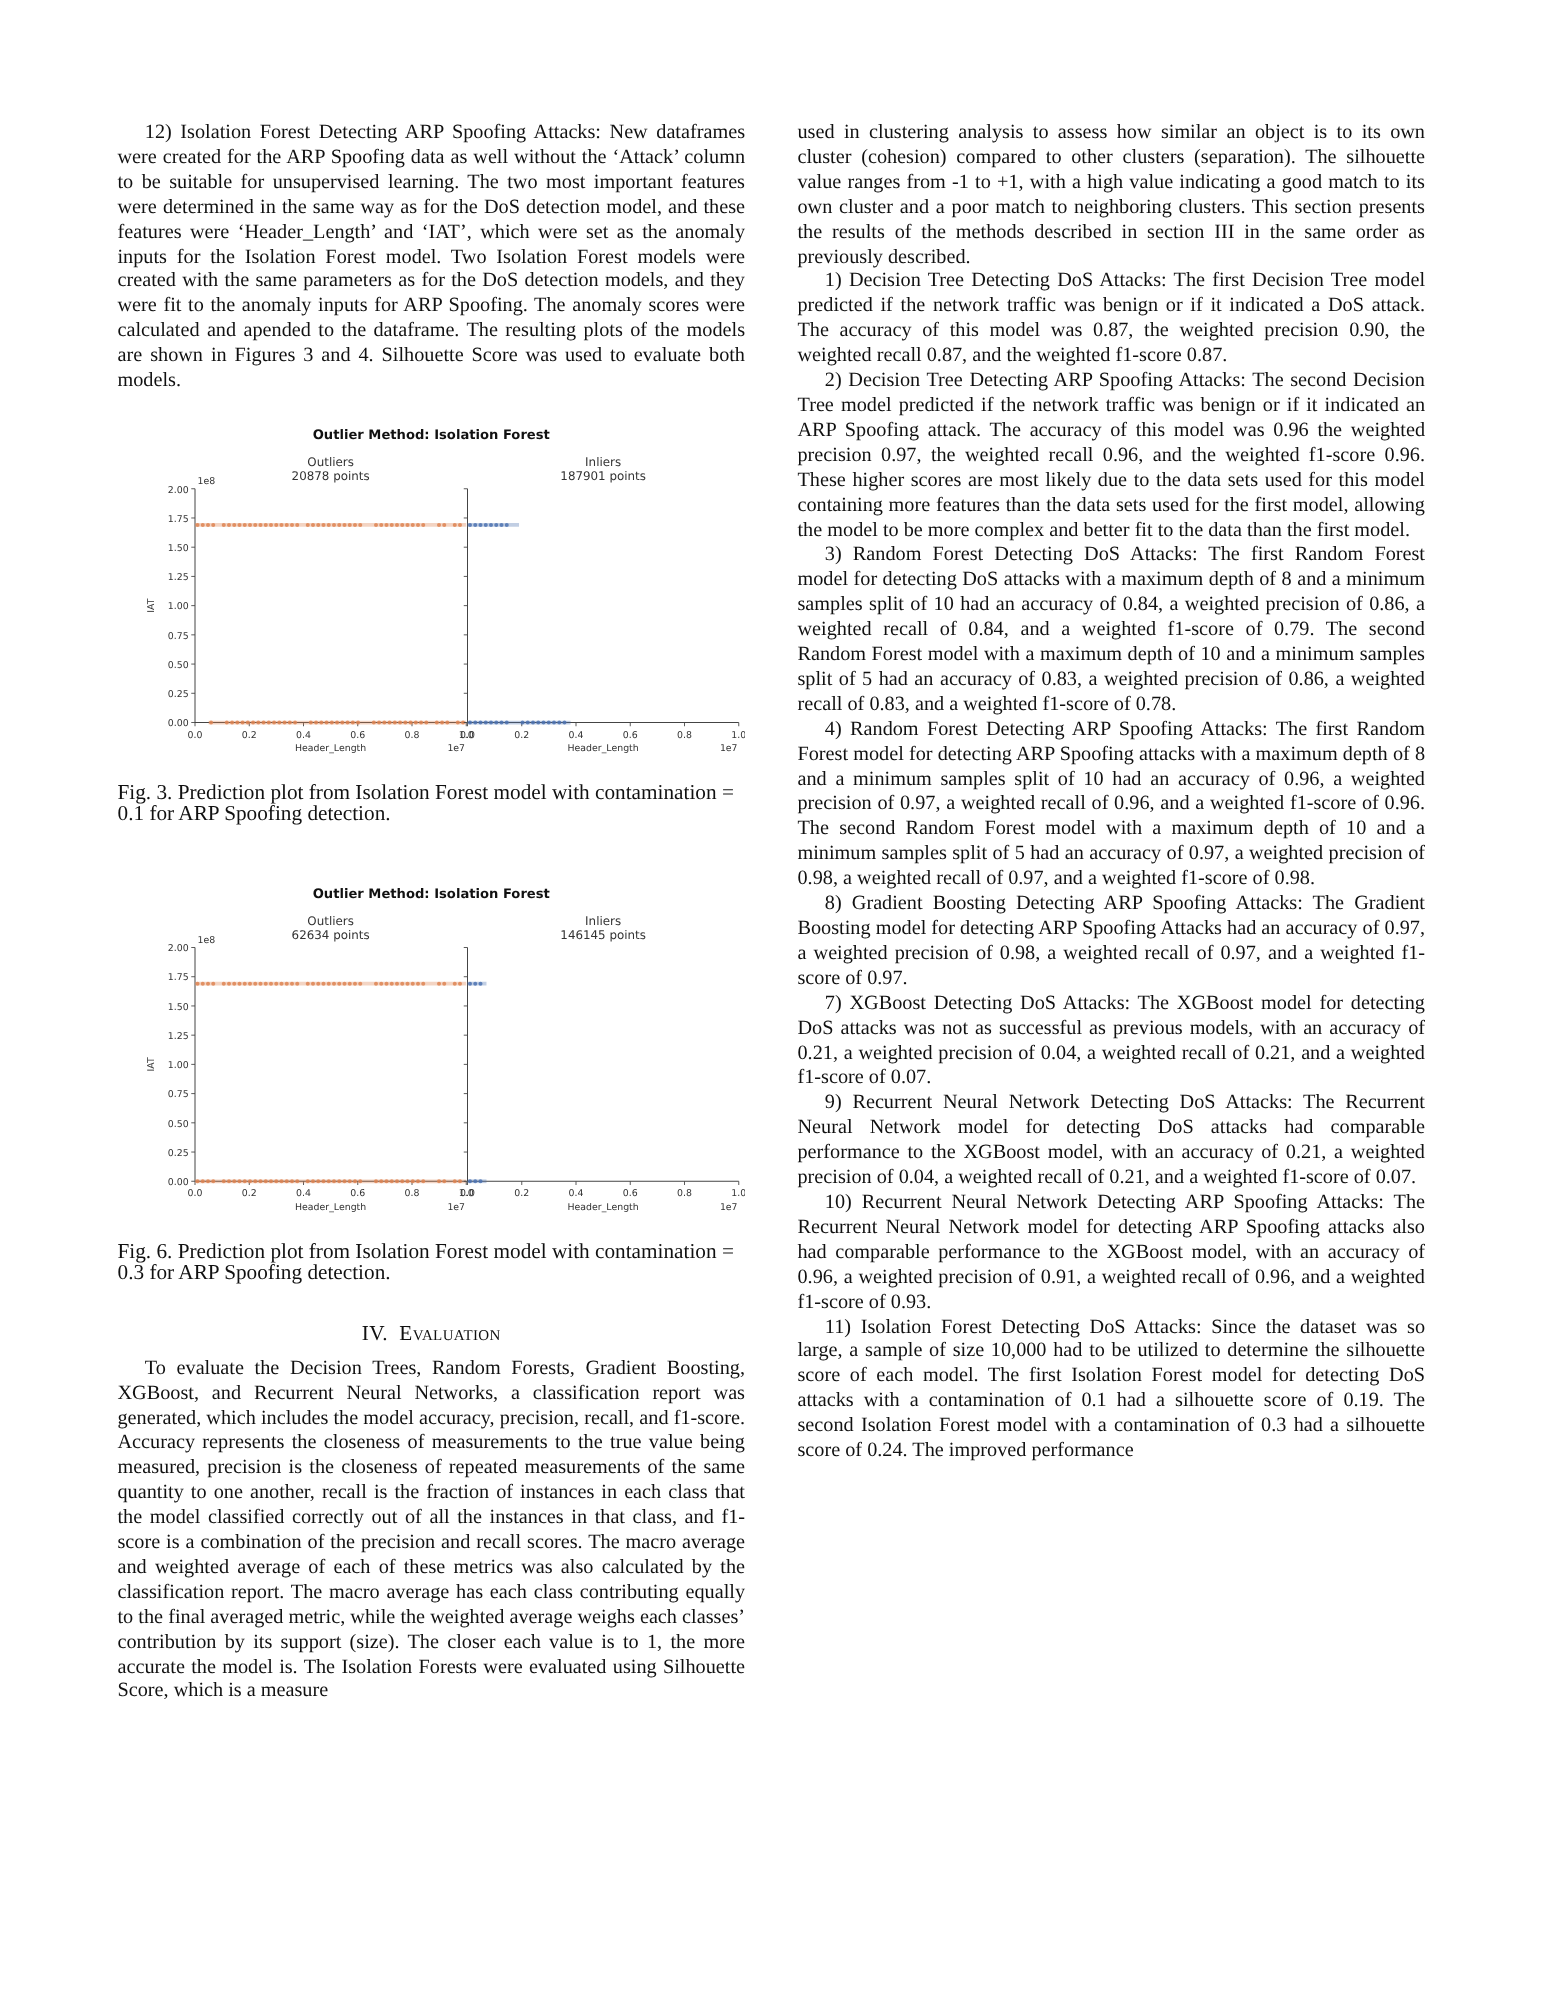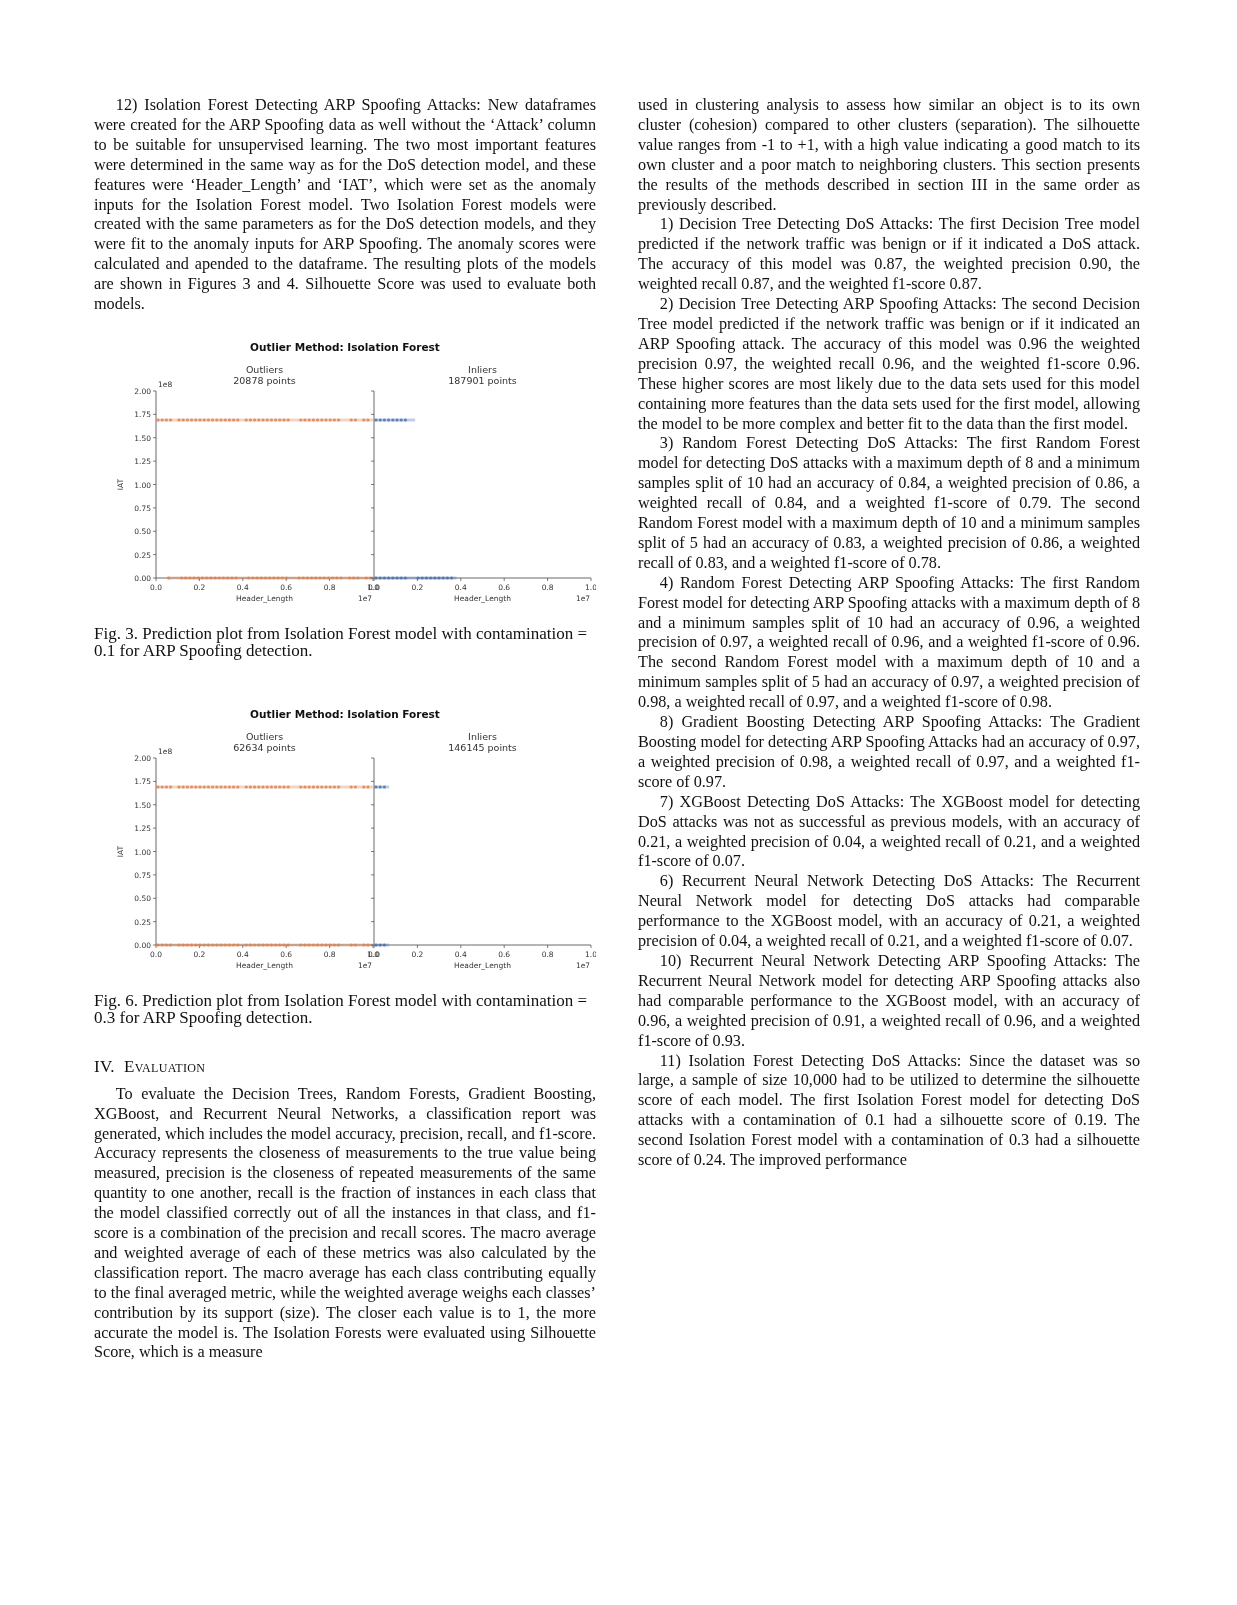--- a/index.html
+++ b/index.html
@@ -5,21 +5,21 @@
   html,body{margin:0;padding:0;background:#fff;}
   body{width:1237px;height:1605px;position:relative;font-family:"Liberation Serif","DejaVu Serif",serif;color:#111;overflow:hidden;}
   .col{position:absolute;top:96px;width:502px;font-size:16.2px;line-height:19.9px;text-align:justify;}
   .col.left{left:94px;}
   .col.right{left:638px;}
   p{margin:0;text-indent:0;}
   p.ind{text-indent:1.35em;}
   .it{}
   .figure{position:relative;width:502px;}
   .caption{font-size:17px;line-height:17.5px;margin-top:6px;text-align:left;}
-  .section-title{font-size:17px;margin:30px 0 8px 0;letter-spacing:0.3px;}
+  .section-title{text-align:center;font-size:17px;margin:30px 0 8px 0;letter-spacing:0.3px;}
   .sc{font-variant:small-caps;}
   svg text{font-family:"DejaVu Sans","Liberation Sans",sans-serif;}
 </style>
 </head>
 <body>
 
 <div class="col left">
   <p class="ind"><span class="it">12) Isolation Forest Detecting ARP Spoofing Attacks:</span> <span>New dataframes were created for the ARP Spoofing data as well without the ‘Attack’ column to be suitable for unsupervised learning. The two most important features were determined in the same way as for the DoS detection model, and these features were ‘Header_Length’ and ‘IAT’, which were set as the anomaly inputs for the Isolation Forest model. Two Isolation Forest models were created with the same parameters as for the DoS detection models, and they were fit to the anomaly inputs for ARP Spoofing. The anomaly scores were calculated and apended to the dataframe. The resulting plots of the models are shown in Figures 3 and 4. Silhouette Score was used to evaluate both models.</span></p>
 
   <div class="figure" style="margin-top:18px;">
@@ -392,17 +392,17 @@
 
 <div class="col right">
   <p>used in clustering analysis to assess how similar an object is to its own cluster (cohesion) compared to other clusters (separation). The silhouette value ranges from -1 to +1, with a high value indicating a good match to its own cluster and a poor match to neighboring clusters. This section presents the results of the methods described in section III in the same order as previously described.</p>
   <div id="items">
       <p class="ind"><span class="it">1) Decision Tree Detecting DoS Attacks:</span> <span>The first Decision Tree model predicted if the network traffic was benign or if it indicated a DoS attack. The accuracy of this model was 0.87, the weighted precision 0.90, the weighted recall 0.87, and the weighted f1-score 0.87.</span></p>
       <p class="ind"><span class="it">2) Decision Tree Detecting ARP Spoofing Attacks:</span> <span>The second Decision Tree model predicted if the network traffic was benign or if it indicated an ARP Spoofing attack. The accuracy of this model was 0.96 the weighted precision 0.97, the weighted recall 0.96, and the weighted f1-score 0.96. These higher scores are most likely due to the data sets used for this model containing more features than the data sets used for the first model, allowing the model to be more complex and better fit to the data than the first model.</span></p>
       <p class="ind"><span class="it">3) Random Forest Detecting DoS Attacks:</span> <span>The first Random Forest model for detecting DoS attacks with a maximum depth of 8 and a minimum samples split of 10 had an accuracy of 0.84, a weighted precision of 0.86, a weighted recall of 0.84, and a weighted f1-score of 0.79. The second Random Forest model with a maximum depth of 10 and a minimum samples split of 5 had an accuracy of 0.83, a weighted precision of 0.86, a weighted recall of 0.83, and a weighted f1-score of 0.78.</span></p>
       <p class="ind"><span class="it">4) Random Forest Detecting ARP Spoofing Attacks:</span> <span>The first Random Forest model for detecting ARP Spoofing attacks with a maximum depth of 8 and a minimum samples split of 10 had an accuracy of 0.96, a weighted precision of 0.97, a weighted recall of 0.96, and a weighted f1-score of 0.96. The second Random Forest model with a maximum depth of 10 and a minimum samples split of 5 had an accuracy of 0.97, a weighted precision of 0.98, a weighted recall of 0.97, and a weighted f1-score of 0.98.</span></p>
       <p class="ind"><span class="it">8) Gradient Boosting Detecting ARP Spoofing Attacks:</span> <span>The Gradient Boosting model for detecting ARP Spoofing Attacks had an accuracy of 0.97, a weighted precision of 0.98, a weighted recall of 0.97, and a weighted f1-score of 0.97.</span></p>
       <p class="ind"><span class="it">7) XGBoost Detecting DoS Attacks:</span> <span>The XGBoost model for detecting DoS attacks was not as successful as previous models, with an accuracy of 0.21, a weighted precision of 0.04, a weighted recall of 0.21, and a weighted f1-score of 0.07.</span></p>
-      <p class="ind"><span class="it">6) Recurrent Neural Network Detecting DoS Attacks:</span> <span>The Recurrent Neural Network model for detecting DoS attacks had comparable performance to the XGBoost model, with an accuracy of 0.21, a weighted precision of 0.04, a weighted recall of 0.21, and a weighted f1-score of 0.07.</span></p>
+      <p class="ind"><span class="it">9) Recurrent Neural Network Detecting DoS Attacks:</span> <span>The Recurrent Neural Network model for detecting DoS attacks had comparable performance to the XGBoost model, with an accuracy of 0.21, a weighted precision of 0.04, a weighted recall of 0.21, and a weighted f1-score of 0.07.</span></p>
       <p class="ind"><span class="it">10) Recurrent Neural Network Detecting ARP Spoofing Attacks:</span> <span>The Recurrent Neural Network model for detecting ARP Spoofing attacks also had comparable performance to the XGBoost model, with an accuracy of 0.96, a weighted precision of 0.91, a weighted recall of 0.96, and a weighted f1-score of 0.93.</span></p>
       <p class="ind"><span class="it">11) Isolation Forest Detecting DoS Attacks:</span> <span>Since the dataset was so large, a sample of size 10,000 had to be utilized to determine the silhouette score of each model. The first Isolation Forest model for detecting DoS attacks with a contamination of 0.1 had a silhouette score of 0.19. The second Isolation Forest model with a contamination of 0.3 had a silhouette score of 0.24. The improved performance</span></p>
     </div>
 </div>
 
 </body></html>

